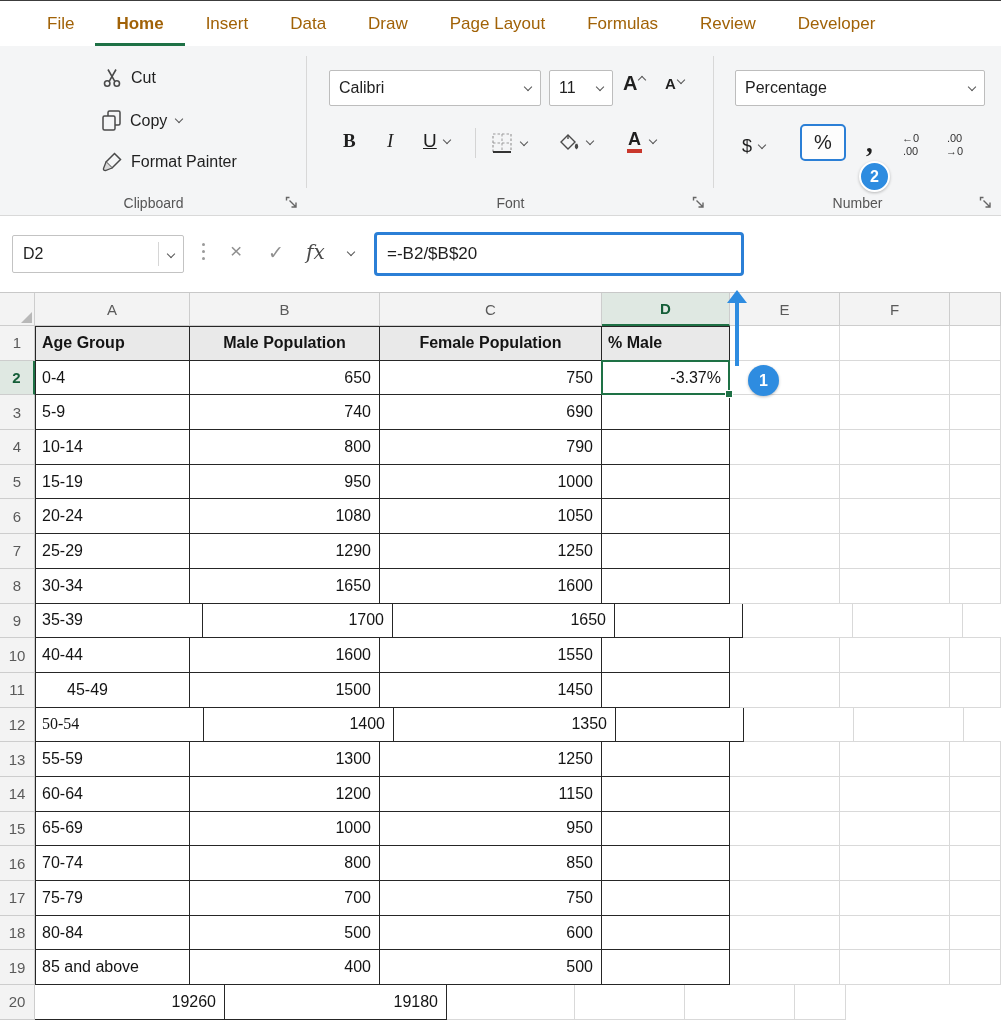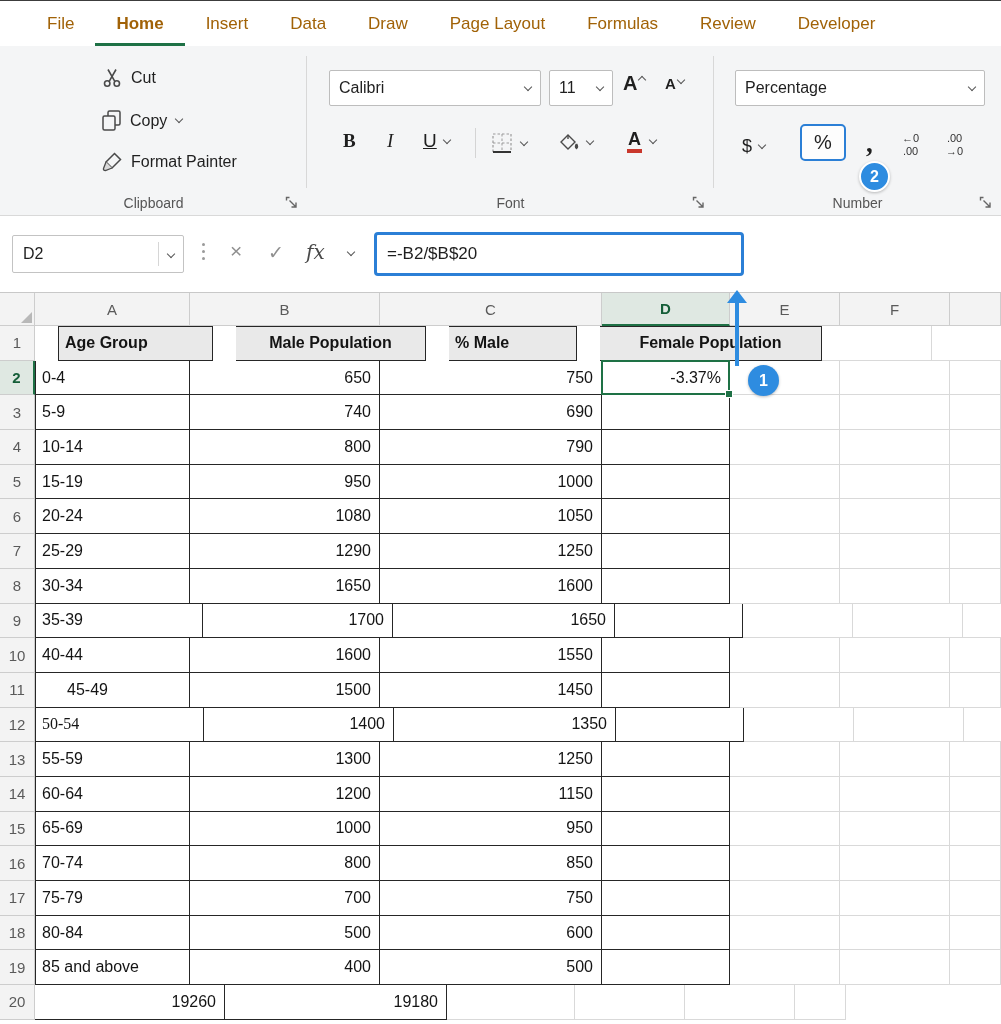--- a/index.html
+++ b/index.html
@@ -58,21 +58,21 @@
 .tri{position:absolute;right:2px;bottom:2px;width:0;height:0;border-left:11px solid transparent;border-bottom:11px solid #b8b8b8;}
 .colh{flex:none;height:33px;display:flex;align-items:center;justify-content:center;background:#f3f3f3;border-right:1px solid #cdcdcd;border-bottom:1px solid #cdcdcd;font-size:15px;color:#5a5a5a;}
 .colh.sel{background:#dfe8e2;color:#155e38;border-bottom:2px solid #1e7145;font-weight:600;}
 .xrow{display:flex;height:34.7px;}
 .rownum{width:35px;flex:none;display:flex;align-items:center;justify-content:center;background:#f3f3f3;border-right:1px solid #cdcdcd;border-bottom:1px solid #cdcdcd;font-size:15px;color:#5a5a5a;}
 .rownum.sel{background:#dfe8e2;color:#155e38;border-right:2px solid #1e7145;font-weight:600;}
 .cell{flex:none;display:flex;align-items:center;background:#fff;border-right:1px solid #d9d9d9;border-bottom:1px solid #d9d9d9;font-size:16px;color:#141414;white-space:nowrap;position:relative;}
 .cell.tb{border-right-color:#262626;border-bottom-color:#262626;}
 .cell.bt{border-top:1px solid #262626;}
 .cell.bl{border-left:1px solid #262626;}
-.cell.hdr{background:#e9e9e9;font-weight:bold;margin-left:23px;}
+.cell.hdr{background:#e9e9e9;font-weight:bold;}
 .cell.al{justify-content:flex-start;padding-left:6px;}
 .cell.ar{justify-content:flex-end;padding-right:8px;}
 .cell.ac{justify-content:center;}
 .selbox{position:absolute;top:-1px;left:-1px;right:-1px;bottom:-1px;border:2px solid #1e7145;pointer-events:none;z-index:5;}
 .fillhandle{position:absolute;right:-4px;bottom:-4px;width:8px;height:8px;background:#1e7145;border:1.5px solid #fff;z-index:6;}
 
 
 .overlay{position:absolute;inset:0;pointer-events:none;z-index:20;}
 .ahead{position:absolute;left:727px;top:289px;width:0;height:0;border-left:10px solid transparent;border-right:10px solid transparent;border-bottom:13px solid #2e8ce0;}
 .aline{position:absolute;left:735px;top:301px;width:4px;height:64px;background:#2e8ce0;}
@@ -249,22 +249,22 @@
         <div class="colh sel" style="width: 128px;">D</div>
         <div class="colh" style="width: 110px;">E</div>
         <div class="colh" style="width: 110px;">F</div>
         <div class="colh" style="width: 51px;"></div>
       </div>
     <div>
         <div class="xrow">
           <div class="rownum">1</div>
           <div class="cell tb bt bl hdr al" style="width: 155px;">Age Group</div>
           <div class="cell tb bt hdr ac" style="width: 190px;">Male Population</div>
+          <div class="cell tb bt hdr ac" style="width: 222px;">Female Population</div>
           <div class="cell tb bt hdr al" style="width: 128px;">% Male</div>
-          <div class="cell tb bt hdr ac" style="width: 222px;">Female Population</div>
           <div class="cell" style="width: 110px;"></div>
           <div class="cell" style="width: 110px;"></div>
           <div class="cell" style="width: 51px;"></div>
         </div>
         <div class="xrow">
           <div class="rownum sel">2</div>
           <div class="cell tb bl al" style="width: 155px;">0-4</div>
           <div class="cell tb ar" style="width: 190px;">650</div>
           <div class="cell tb ar" style="width: 222px;">750</div>
           <div class="cell tb ar selcell" style="width: 128px;">-3.37%<div class="selbox"></div><div class="fillhandle"></div></div>

